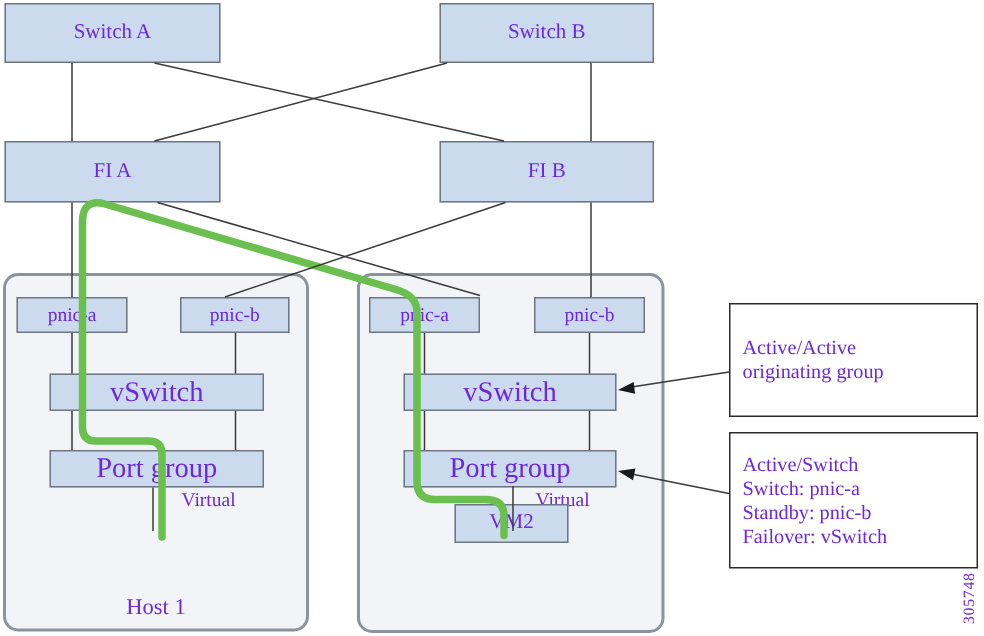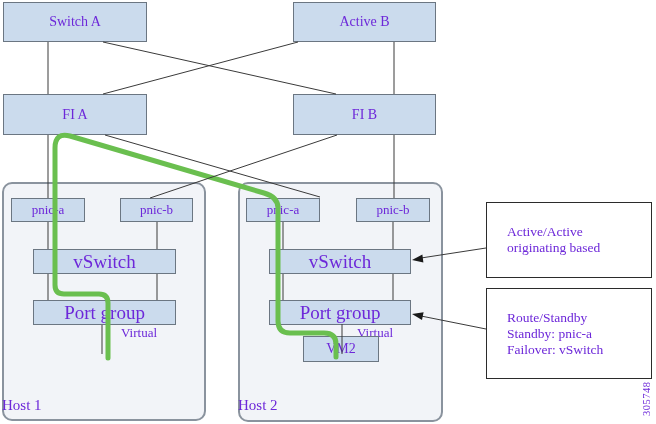--- a/index.html
+++ b/index.html
@@ -20,75 +20,75 @@
     box-sizing:border-box;display:flex;align-items:center;justify-content:center;
     font-size:14px;z-index:2;
   }
   .node.small{font-size:13px;}
   .node.mid{font-size:19px;}
   .host{
     position:absolute;background:var(--host-fill);border:2px solid var(--host-border);
     border-radius:10px;box-sizing:border-box;z-index:1;
   }
   .host-label{
-    position:absolute;text-align:left;font-size:15px;z-index:2;
+    position:absolute;text-align:center;font-size:15px;z-index:2;
   }
   .virtual-label{
     position:absolute;font-size:13px;z-index:2;text-align:center;
   }
   .callout{
     position:absolute;background:#ffffff;border:1px solid #2b2b2b;box-sizing:border-box;
     display:flex;flex-direction:column;justify-content:center;
-    padding-left:20px;font-size:13.5px;line-height:16px;z-index:2;
+    padding-left:8px;font-size:13.5px;line-height:16px;z-index:2;
   }
   .fig-number{
     position:absolute;left:641px;top:386px;height:30px;
     writing-mode:vertical-rl;transform:rotate(180deg);
     font-size:10.5px;letter-spacing:.5px;z-index:2;
   }
   svg.wires{position:absolute;left:0;top:0;z-index:5;pointer-events:none;}
   .connector{stroke:var(--connector);stroke-width:1;fill:none;}
   .active-path{stroke:var(--active-path);stroke-width:5;fill:none;stroke-linecap:round;stroke-linejoin:round;}
   .arrowhead{fill:#1a1a1a;stroke:none;}
 </style>
 </head>
 <body>
 
 <div class="canvas">
 
   <div class="node" style="left:3px;top:2px;width:144px;height:40px">Switch A</div>
-  <div class="node" style="left:293px;top:2px;width:143px;height:40px">Active B</div>
+  <div class="node" style="left:293px;top:2px;width:143px;height:40px">Switch B</div>
 
   <div class="node" style="left:3px;top:94px;width:144px;height:41px">FI A</div>
   <div class="node" style="left:293px;top:94px;width:143px;height:41px">FI B</div>
 
   <div class="host" style="left:2px;top:182px;width:204px;height:239px"></div>
   <div class="node small" style="left:11px;top:198px;width:74px;height:24px">pnic-a</div>
   <div class="node small" style="left:120px;top:198px;width:73px;height:24px">pnic-b</div>
   <div class="node mid" style="left:33px;top:249px;width:143px;height:25px">vSwitch</div>
   <div class="node mid" style="left:33px;top:300px;width:143px;height:25px">Port group</div>
   <div class="virtual-label" style="left:121px;top:325px">Virtual</div>
   <div class="host-label" style="left:2px;top:397px;width:204px">Host 1</div>
 
   <div class="host" style="left:238px;top:182px;width:205px;height:240px"></div>
   <div class="node small" style="left:246px;top:198px;width:74px;height:24px">pnic-a</div>
   <div class="node small" style="left:356px;top:198px;width:74px;height:24px">pnic-b</div>
   <div class="node mid" style="left:269px;top:249px;width:142px;height:25px">vSwitch</div>
   <div class="node mid" style="left:269px;top:300px;width:142px;height:25px">Port group</div>
   <div class="virtual-label" style="left:357px;top:325px">Virtual</div>
   <div class="node" style="left:303px;top:336px;width:76px;height:26px">VM2</div>
-  <div class="host-label" style="left:238px;top:397px;width:205px">Host 2</div>
 
   <div class="callout" style="left:486px;top:202px;width:166px;height:76px">
     <div>Active/Active</div>
-    <div>originating based</div>
+    <div>originating group</div>
   </div>
   <div class="callout" style="left:486px;top:288px;width:166px;height:91px">
-    <div>Route/Standby</div>
-    <div>Standby: pnic-a</div>
+    <div>Active/Switch</div>
+    <div>Switch: pnic-a</div>
+    <div>Standby: pnic-b</div>
     <div>Failover: vSwitch</div>
   </div>
 
   <div class="fig-number">305748</div>
 
   <svg class="wires" width="656" height="424" viewBox="0 0 656 424">
 
     <path class="active-path" d="M 108 358
              L 108 303 Q 108 294 99 294
              L 64 294 Q 55 294 55 285

